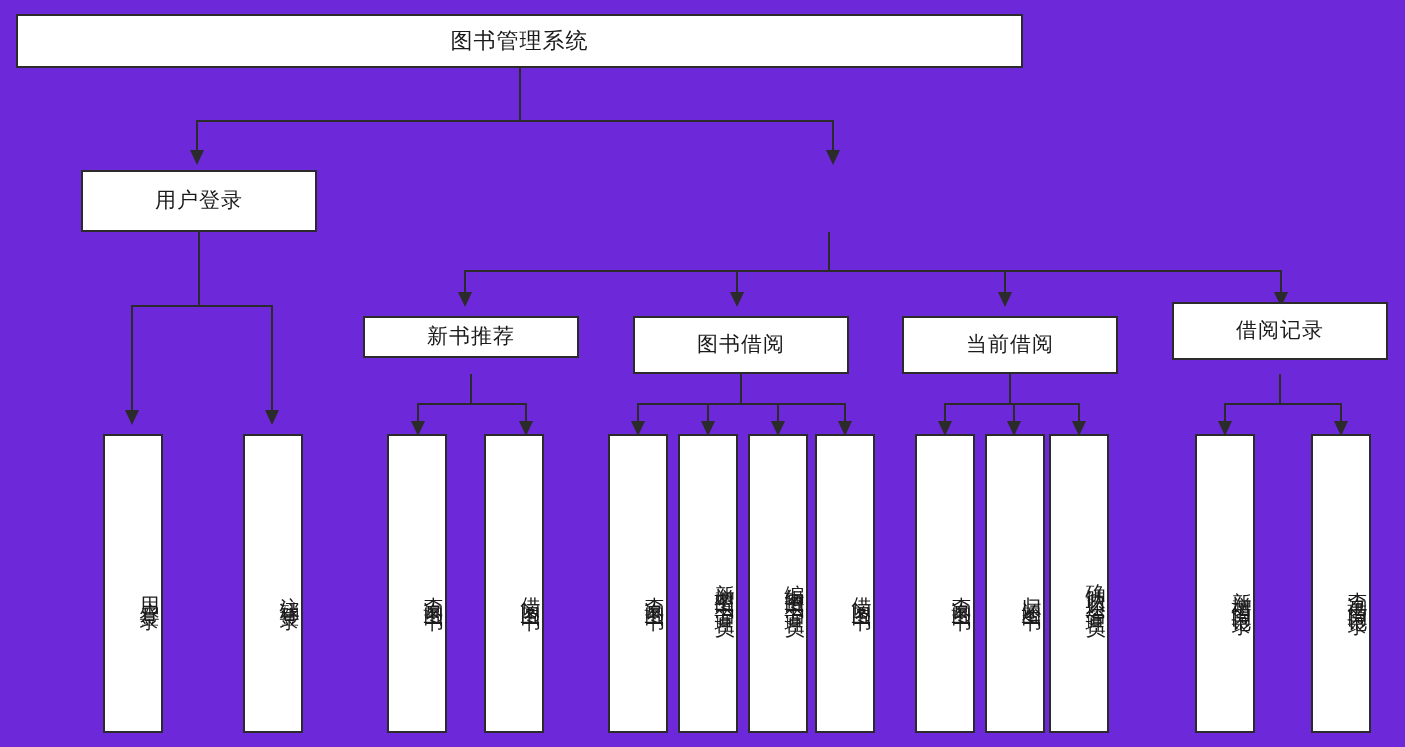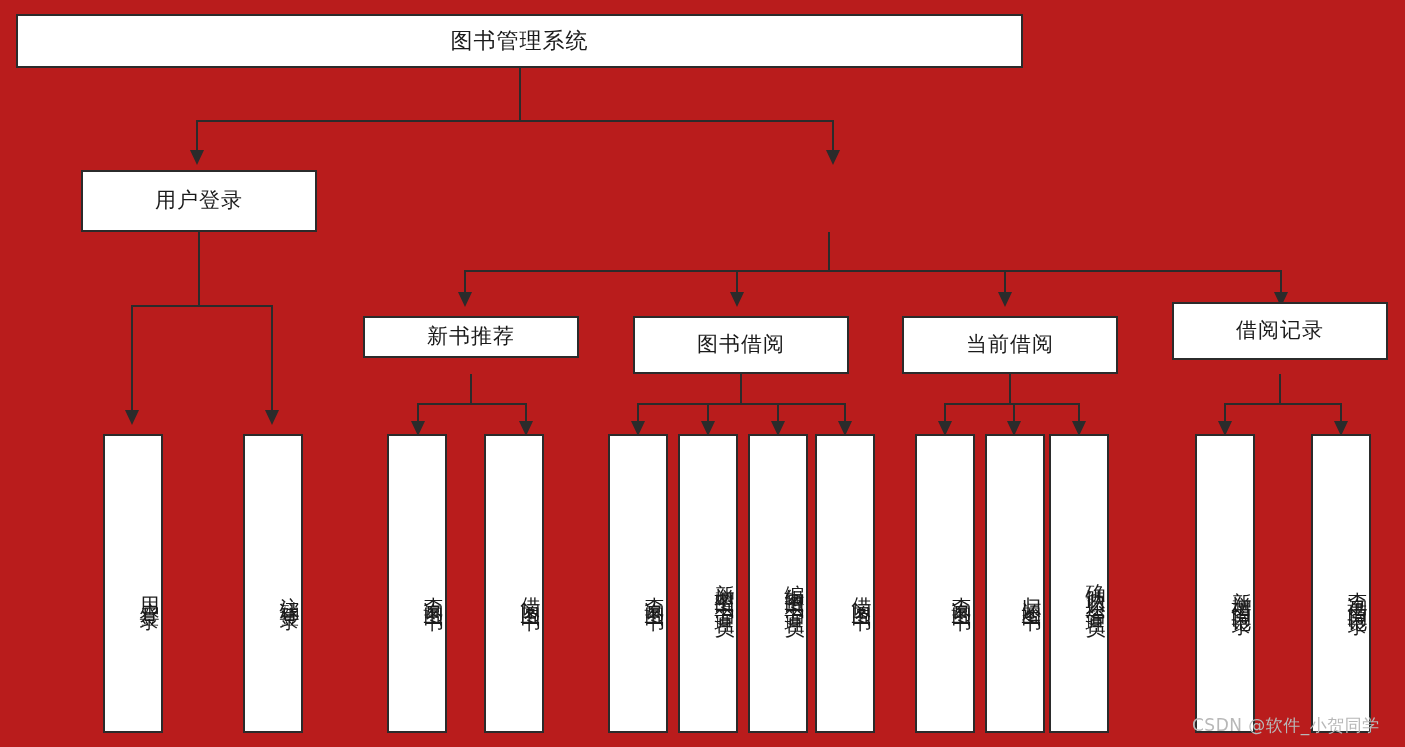--- a/index.html
+++ b/index.html
@@ -7,21 +7,21 @@
     padding: 0;
     background: #ffffff;
   }
   body {
     font-family: "DejaVu Sans", "Liberation Sans", sans-serif;
   }
   #canvas {
     position: relative;
     width: 1405px;
     height: 747px;
-    background: #b91c1c;
+    background: #6d28d9;
     overflow: hidden;
   }
   .node {
     position: absolute;
     box-sizing: border-box;
     border: 2px solid #2b2b2b;
     background: #ffffff;
     display: flex;
     align-items: center;
     justify-content: center;
@@ -160,15 +160,14 @@
   <div class="node vert" style="left:748px; top:434px; width:60px; height:299px;">编辑图书（管理员）</div>
   <div class="node vert" style="left:815px; top:434px; width:60px; height:299px;">借阅图书</div>
 
   <div class="node vert" style="left:915px; top:434px; width:60px; height:299px;">查询图书</div>
   <div class="node vert" style="left:985px; top:434px; width:60px; height:299px;">归还图书</div>
   <div class="node vert" style="left:1049px; top:434px; width:60px; height:299px;">确认归还（管理员）</div>
 
   <div class="node vert" style="left:1195px; top:434px; width:60px; height:299px;">新增借阅记录</div>
   <div class="node vert" style="left:1311px; top:434px; width:60px; height:299px;">查询借阅记录</div>
 
-  <div id="watermark">CSDN @软件_小贺同学</div>
 
 </div>
 
 </body></html>

